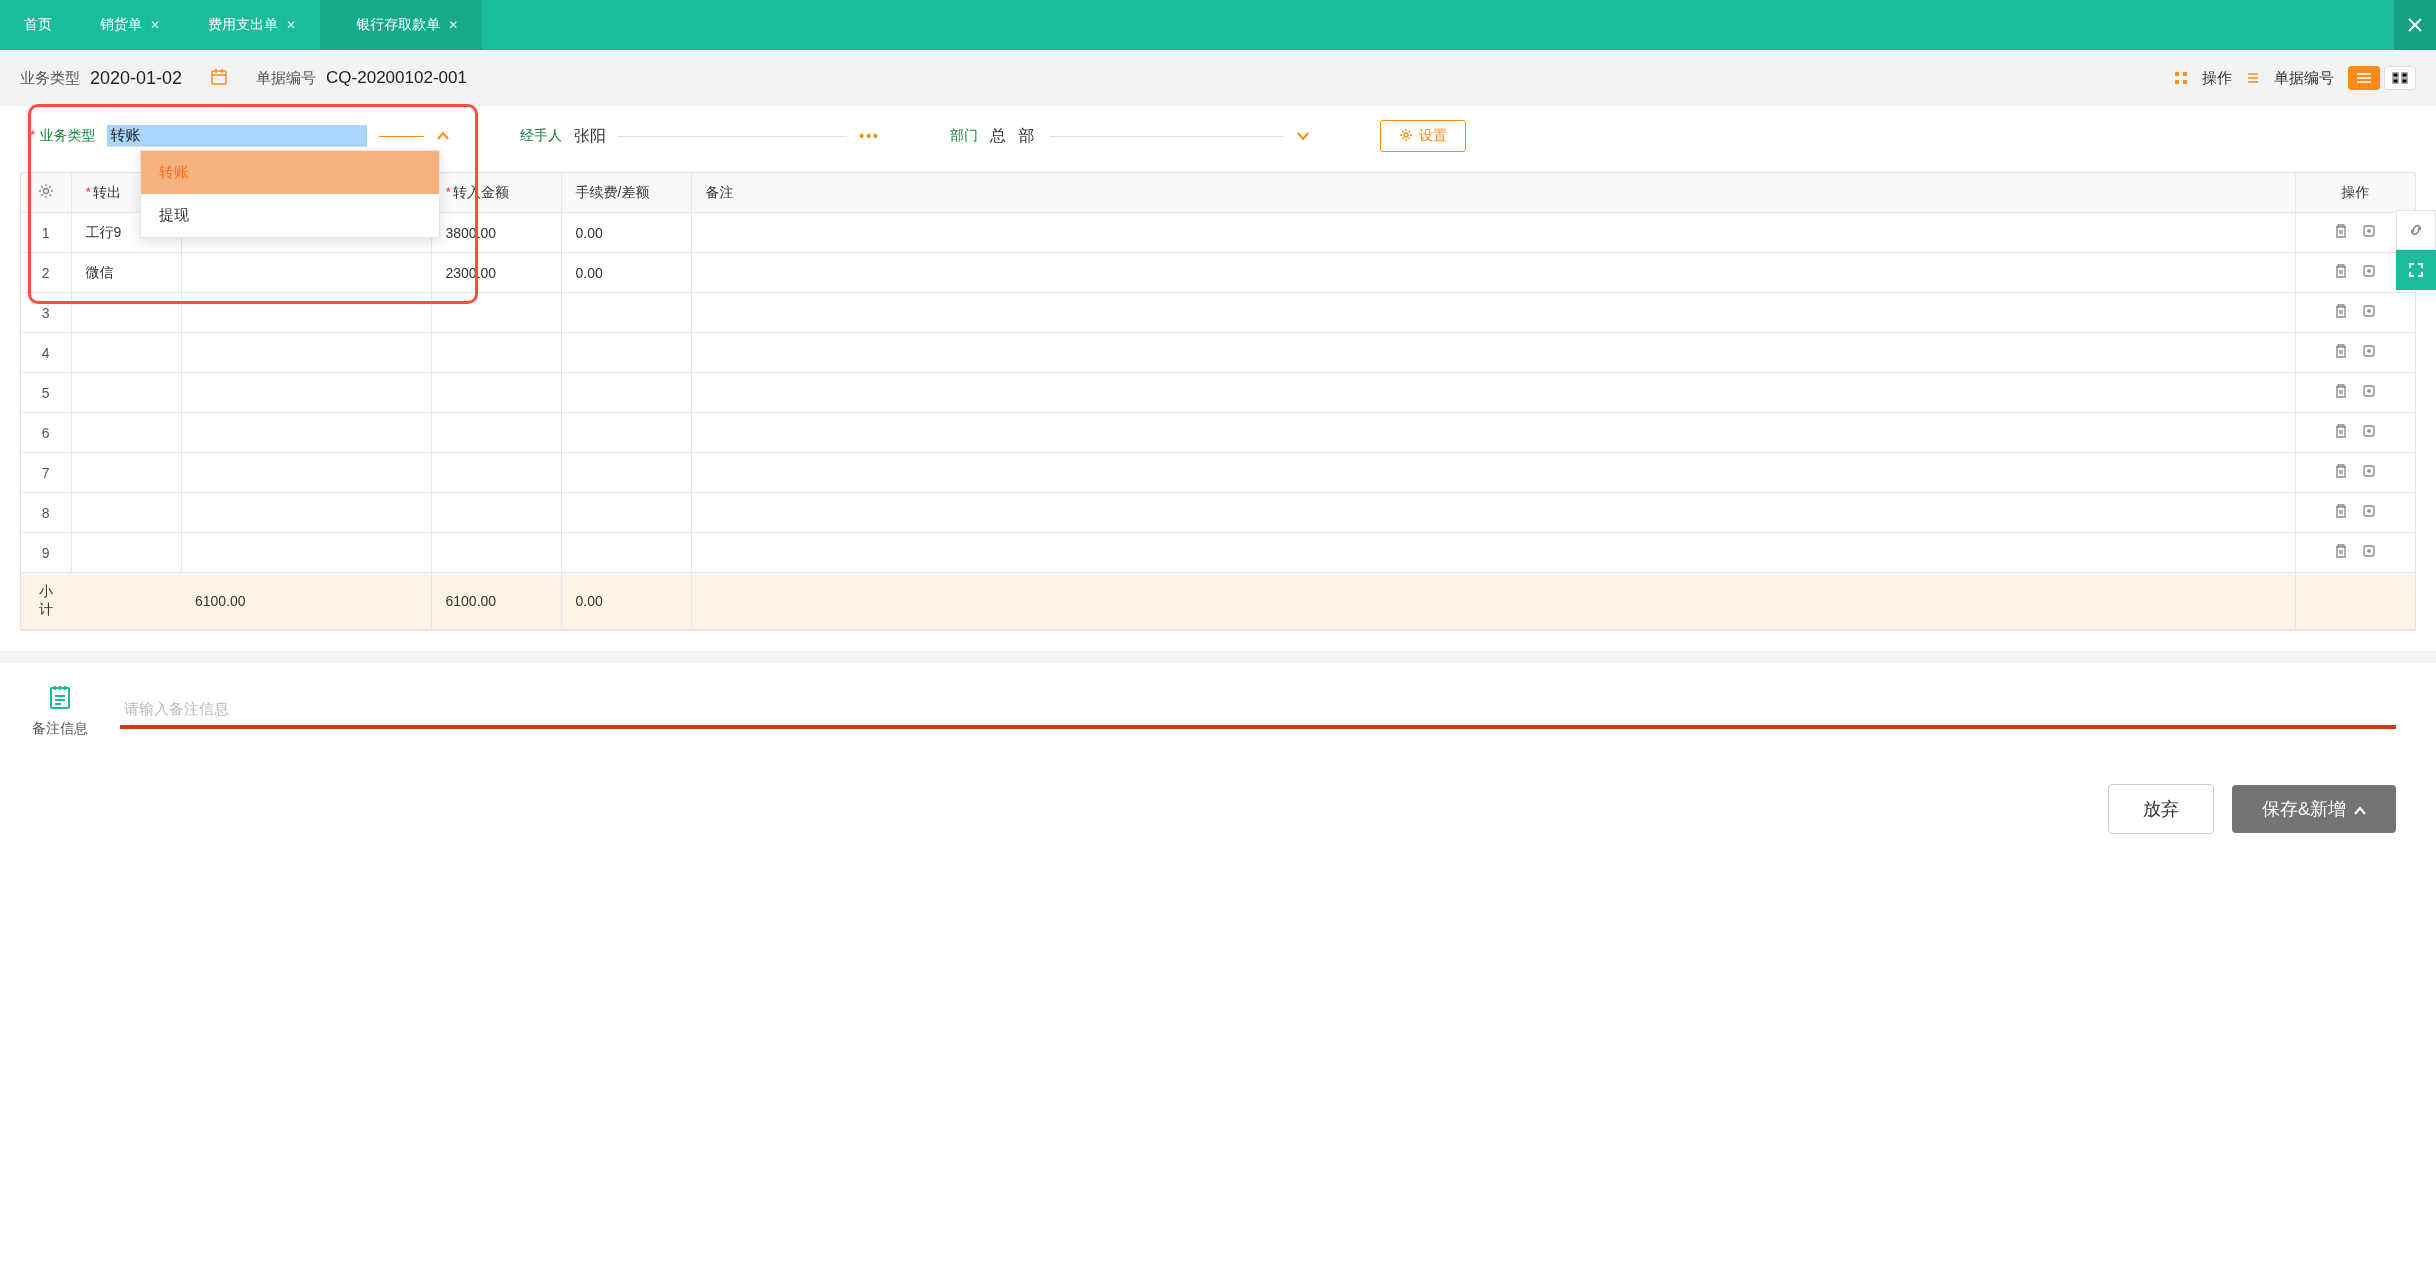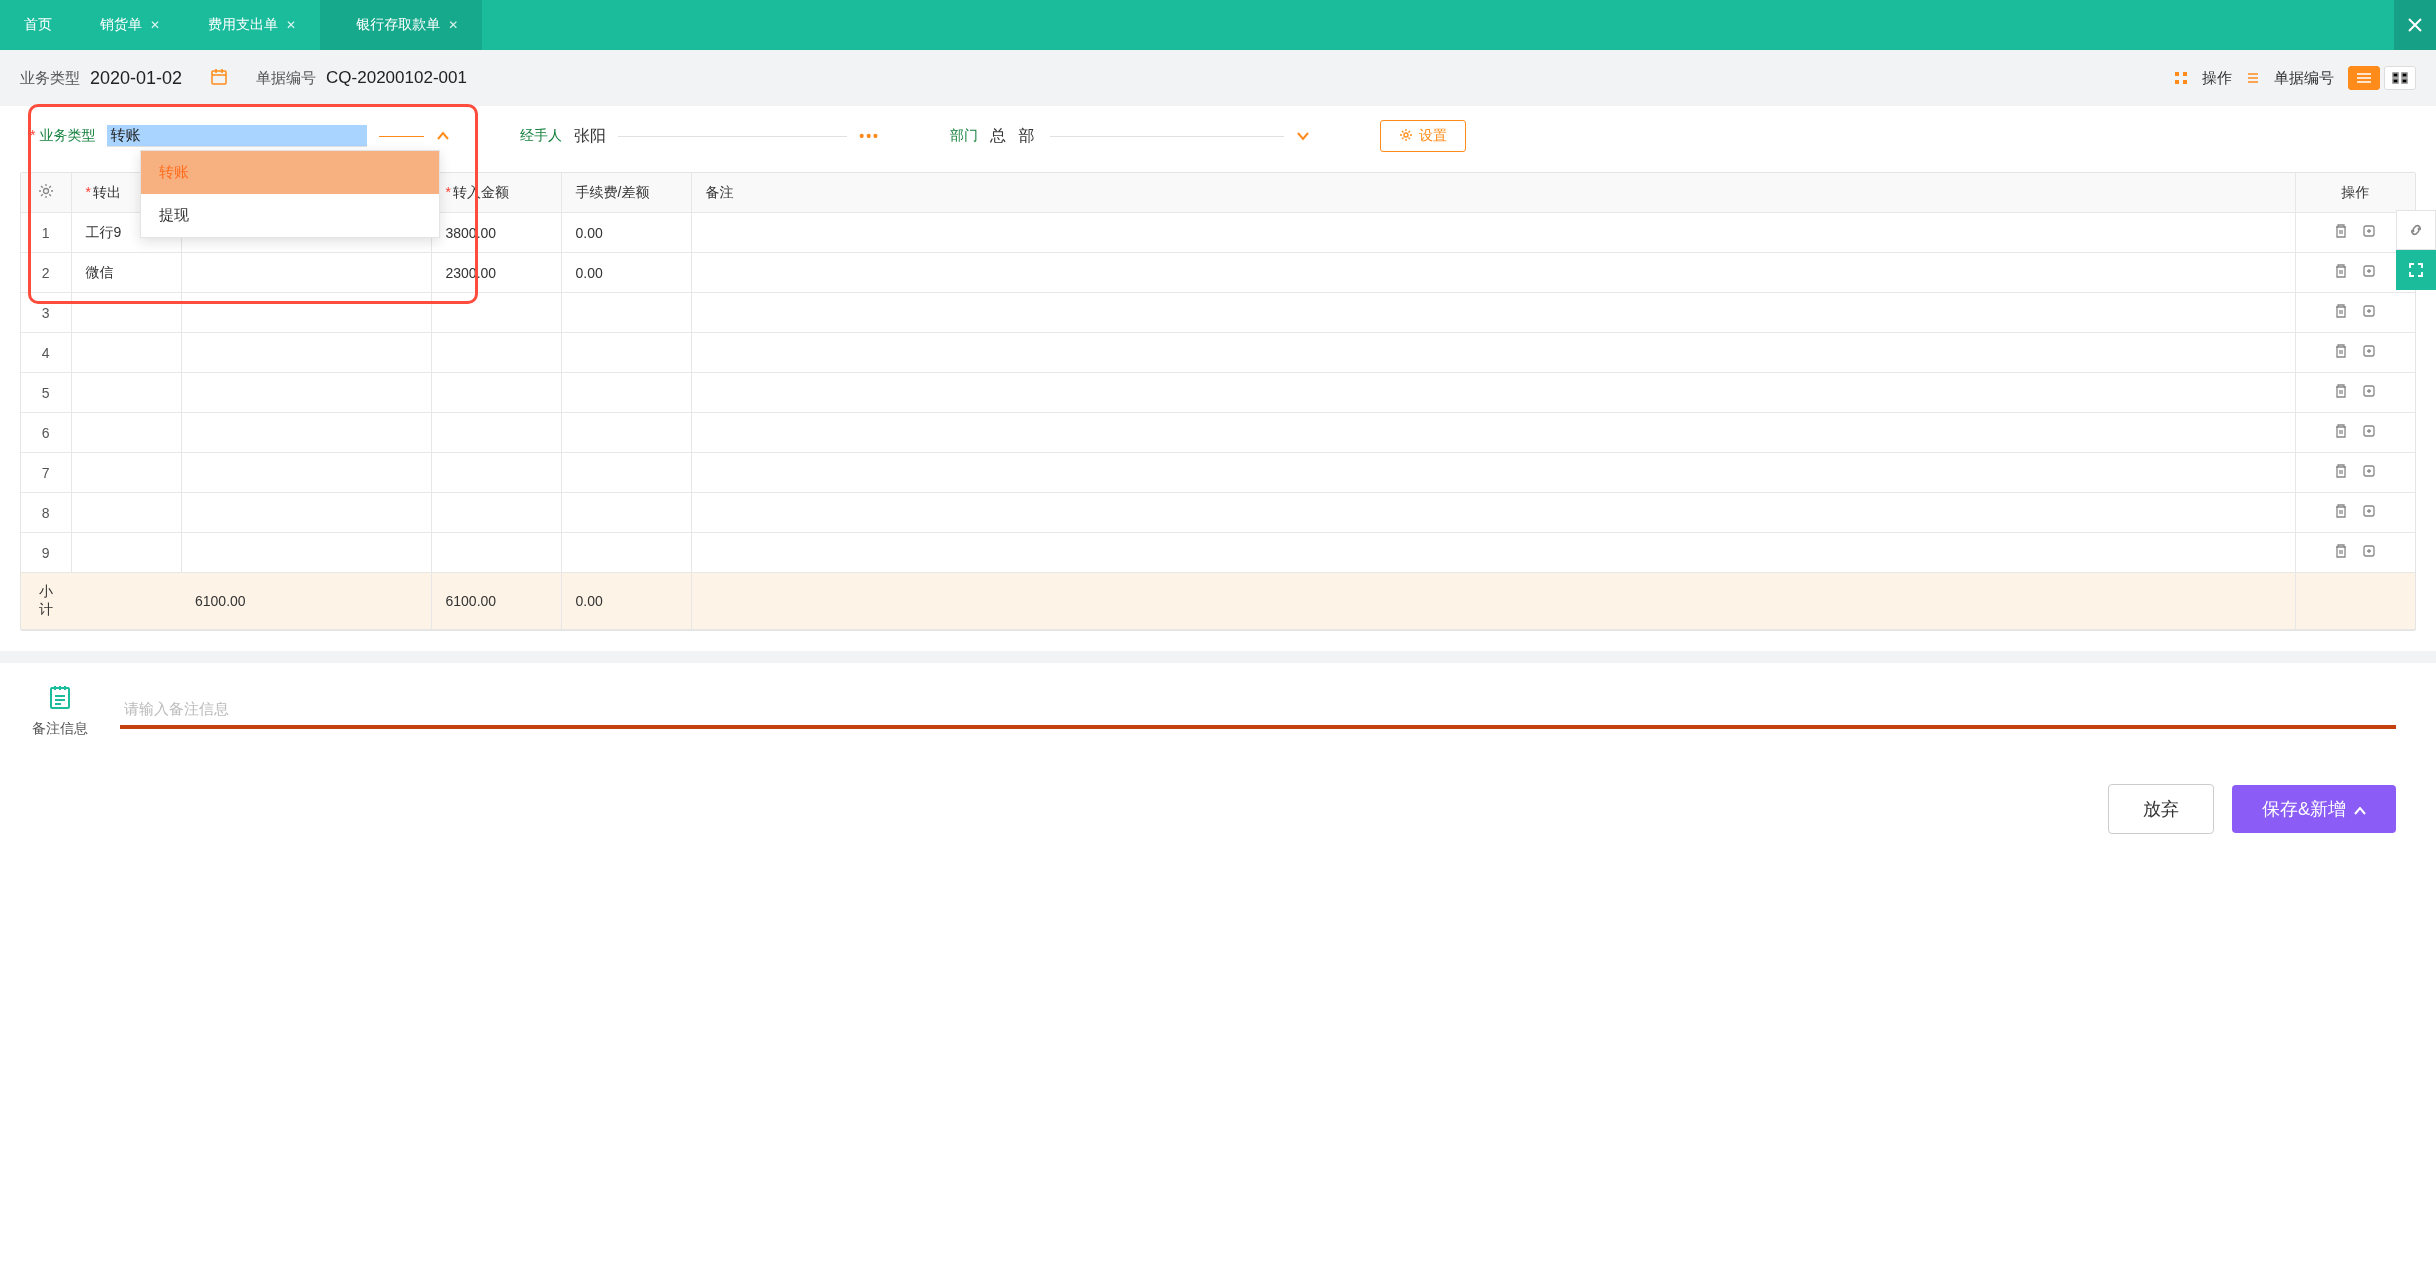--- a/index.html
+++ b/index.html
@@ -65,21 +65,21 @@
 
 .remark-section { display: flex; align-items: center; border-top: 12px solid #f2f3f4; margin-top: 20px; }
 .remark-label-box { width: 120px; text-align: center; padding: 20px 0; color: #555; }
 .remark-label-box .note-icon { color: #1abc9c; display: block; margin: 0 auto 6px auto; }
 .remark-input { flex: 1; border: none; border-bottom: 4px solid #c2410c; padding: 8px 4px; font-size: 15px; color: #333; margin-right: 40px; }
 .remark-input::placeholder { color: #bbb; }
 
 
 .footer { display: flex; justify-content: flex-end; align-items: center; padding: 26px 40px; gap: 18px; }
 .btn-discard { border: 1px solid #ccc; background: #fff; padding: 12px 34px; border-radius: 4px; font-size: 18px; cursor: pointer; color: #333; }
-.btn-save { background: #8b5cf6; color: #fff; border: none; padding: 12px 30px; border-radius: 4px; font-size: 18px; cursor: pointer; display: flex; align-items: center; gap: 8px; }
+.btn-save { background: #737373; color: #fff; border: none; padding: 12px 30px; border-radius: 4px; font-size: 18px; cursor: pointer; display: flex; align-items: center; gap: 8px; }
 
 
 .side-buttons { position: fixed; right: 0; top: 210px; display: flex; flex-direction: column; }
 .side-btn { width: 40px; height: 40px; display: flex; align-items: center; justify-content: center; background: #fff; border: 1px solid #e4e4e4; color: #888; cursor: pointer; }
 .side-btn.active { background: #1abc9c; border-color: #1abc9c; color: #fff; }
 
 </style>
 </head>
 <body>
 

